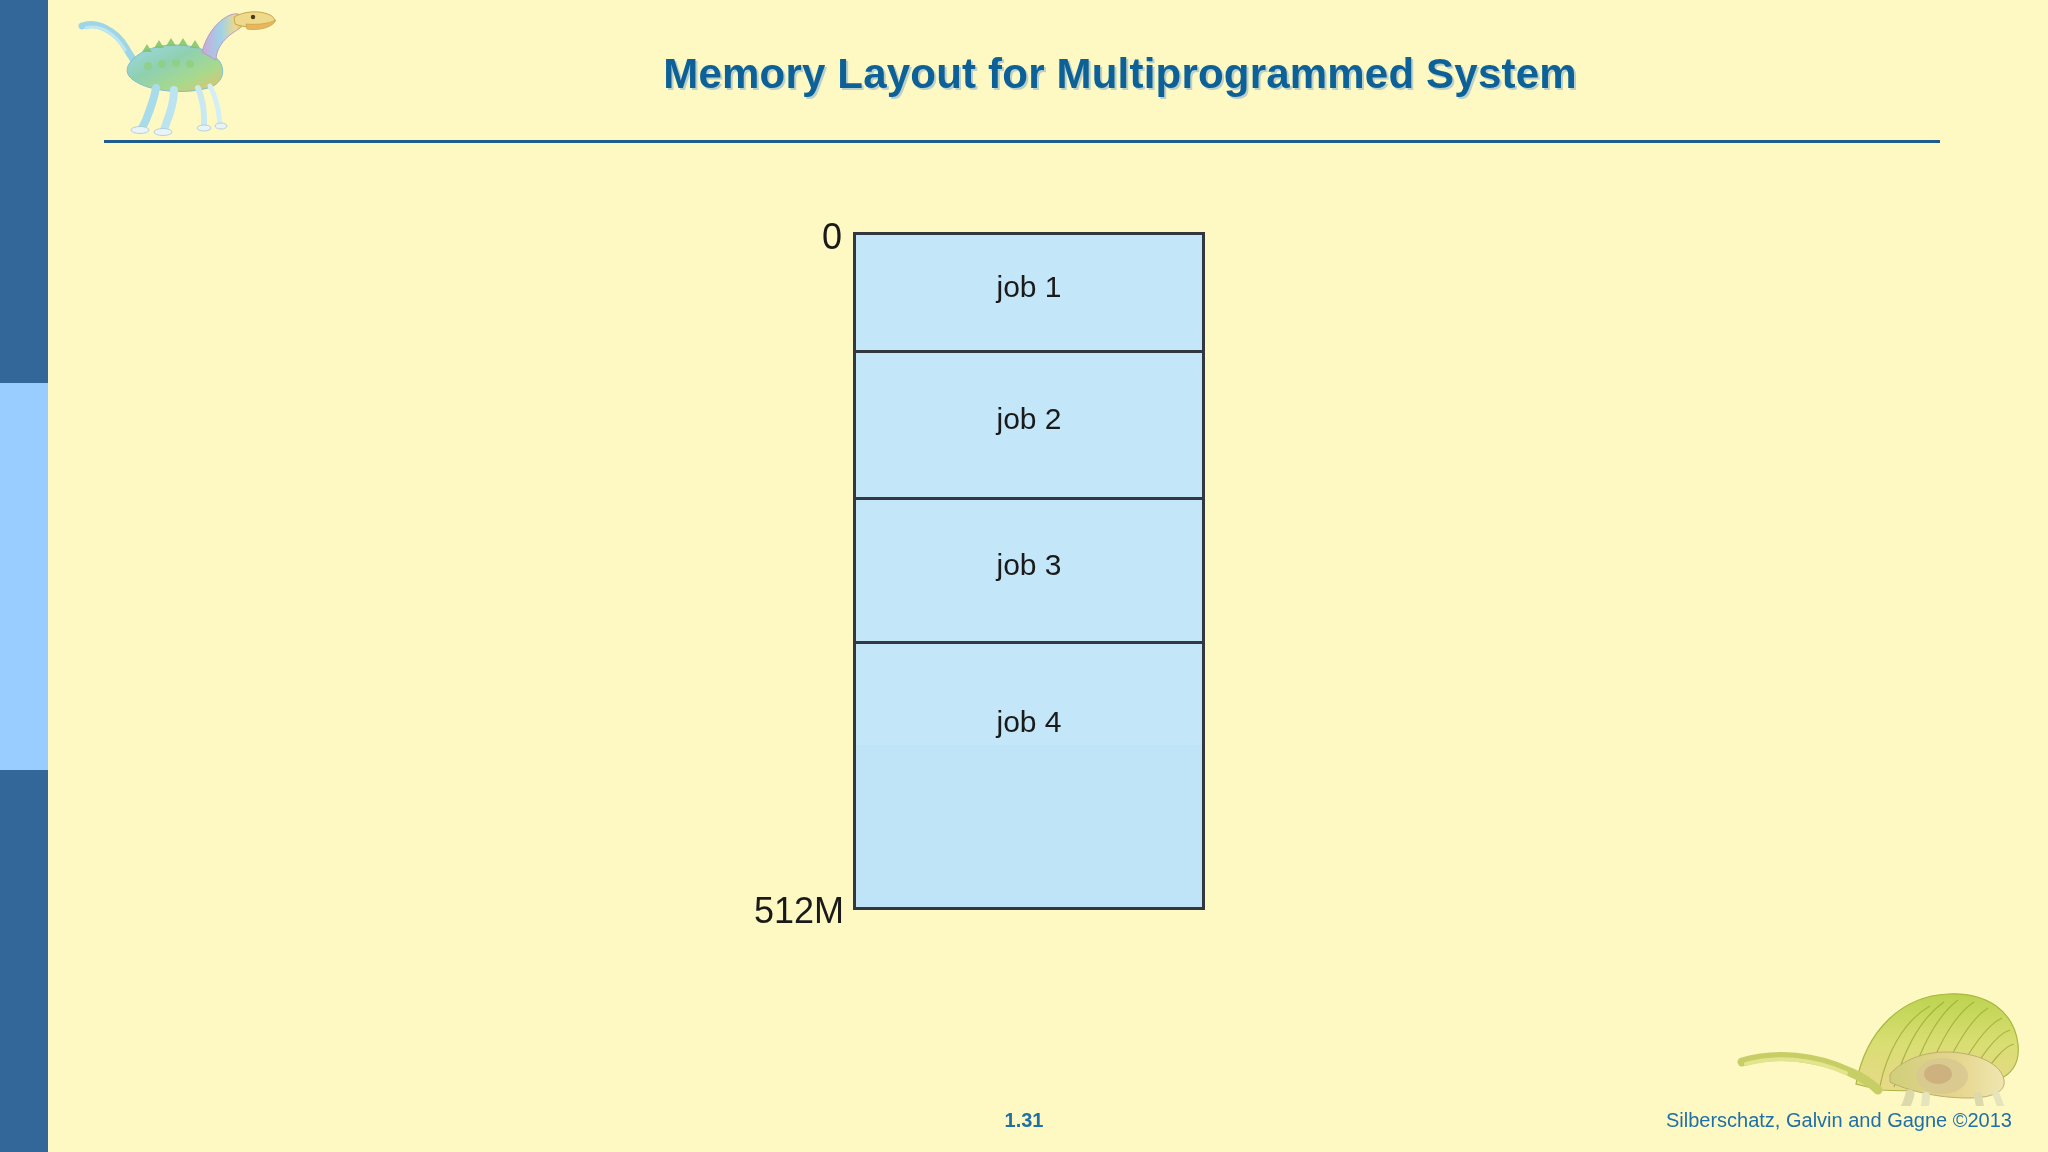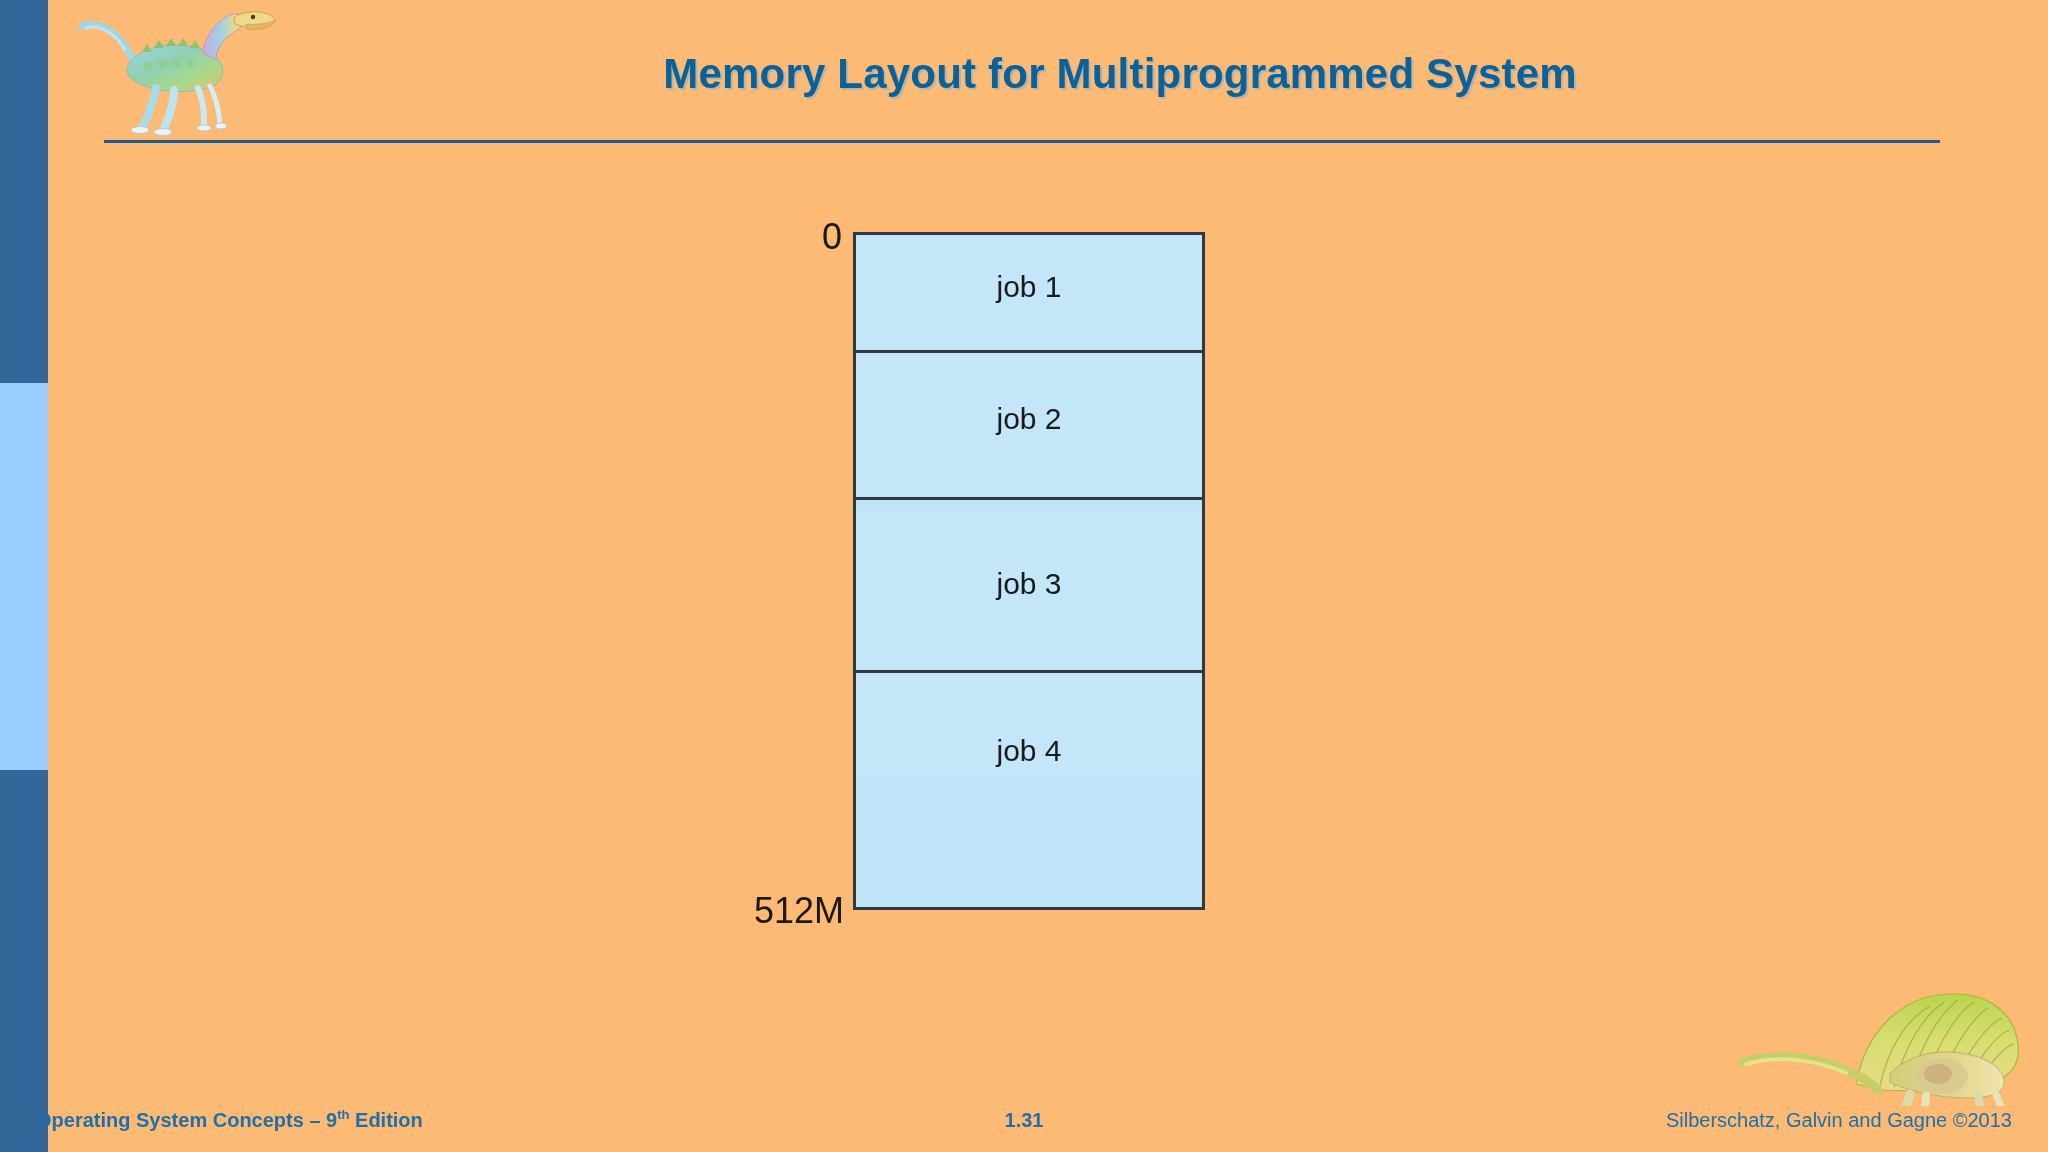--- a/index.html
+++ b/index.html
@@ -9,21 +9,21 @@
     height: 1152px;
     background: #FFFFFF;
     font-family: "Liberation Sans", sans-serif;
     overflow: hidden;
   }
 
   #slide {
     position: relative;
     width: 2048px;
     height: 1152px;
-    background: #fdba74;
+    background: #fef9c3;
   }
 
   
   .sidebar {
     position: absolute;
     left: 0; top: 0;
     width: 48px;
     height: 1152px;
   }
   .sidebar-band {
@@ -83,21 +83,21 @@
     justify-content: center;
     font-size: 30px;
     color: #1A1A1A;
     border-bottom: 3px solid #333740;
   }
   .mem-block:last-child { border-bottom: none; }
 
   .block-os   { height: 118px; background: #CFCFCF; }
   .block-job1 { height: 118px; background: #C4E6F9; }
   .block-job2 { height: 147px; background: #C4E6F9; }
-  .block-job3 { height: 163px; background: #C4E6F9; margin-top: 10px; }
+  .block-job3 { height: 144px; background: #C4E6F9; }
   .block-job4 { height: 101px; background: #C4E6F9; align-items: flex-end; }
 
   .block-job1 .mem-label { transform: translateY(-6px); }
   .block-job2 .mem-label { transform: translateY(-6px); }
   .block-job3 .mem-label { transform: translateY(-6px); }
   .block-job4 .mem-label { transform: translateY(-6px); }
 
   .addr-label {
     position: absolute;
     font-size: 36px;
@@ -288,21 +288,18 @@
       <g fill="#C98A72">
         <circle cx="160" cy="140" r="1.8"></circle>
           <circle cx="172" cy="141" r="1.8"></circle>
         <circle cx="182" cy="142" r="1.8"></circle>
           <circle cx="192" cy="142" r="1.8"></circle>
         <circle cx="284" cy="138" r="1.8"></circle>
       </g>
     </svg>
   </div>
 
-  <div class="footer-left">
-    <span>Operating System Concepts – 9</span><sup>th</sup><span> Edition</span>
-  </div>
 
   <div class="footer-center">1.31</div>
 
   <div class="footer-right">Silberschatz, Galvin and Gagne ©2013</div>
 
 </div>
 
 </body></html>

